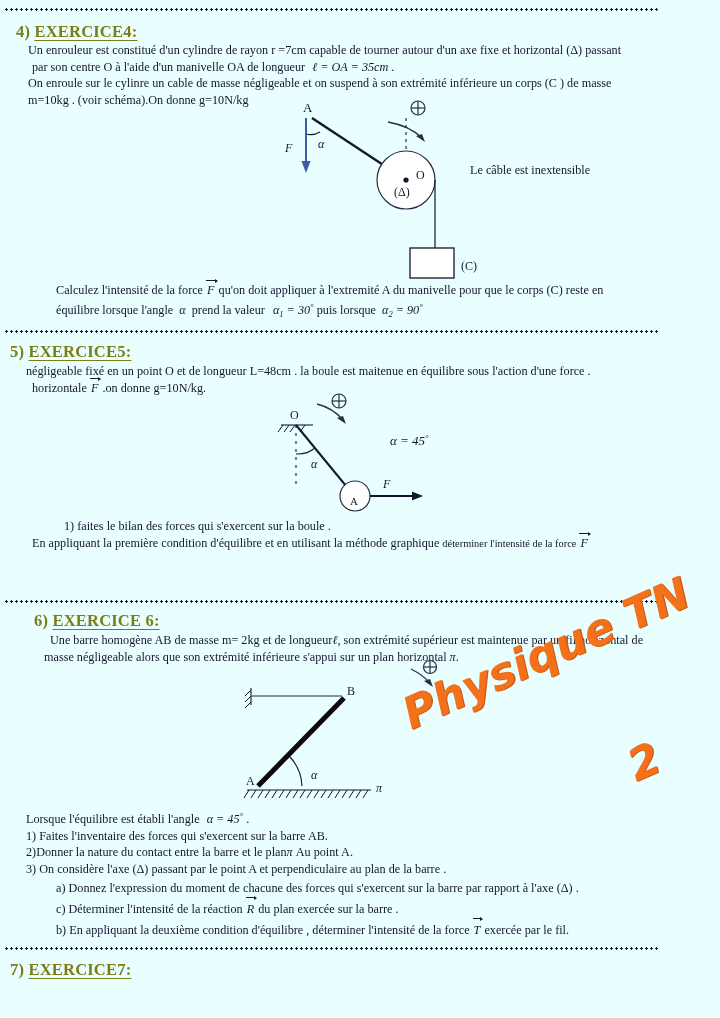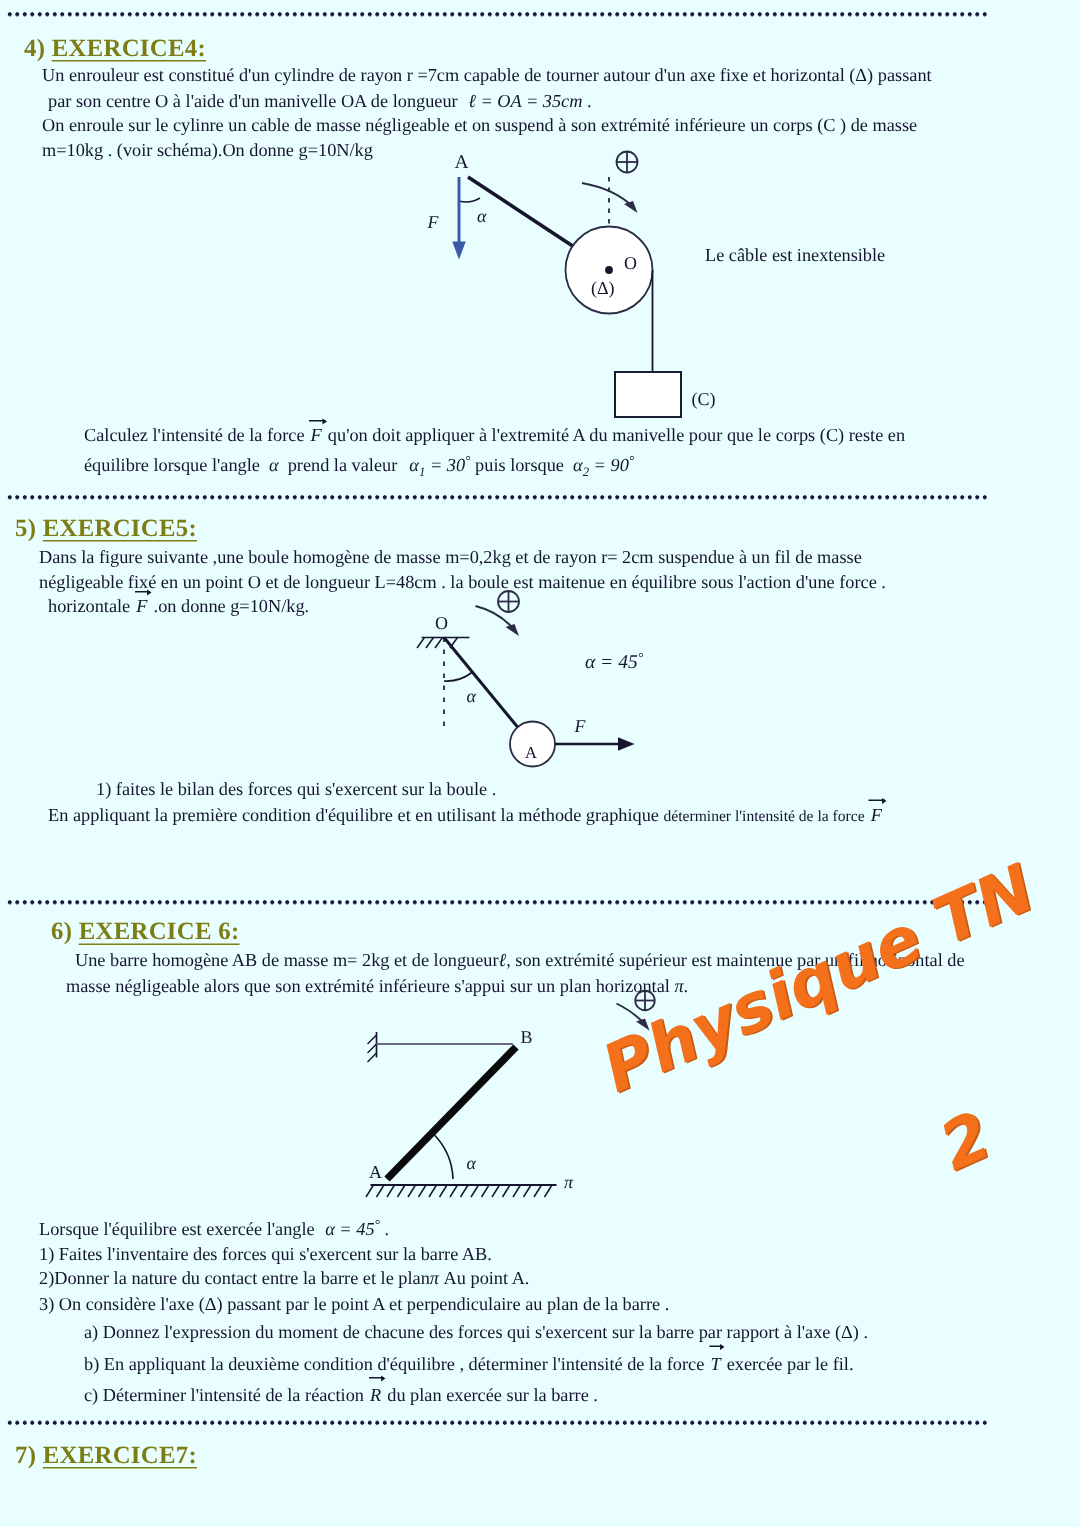--- a/index.html
+++ b/index.html
@@ -194,21 +194,20 @@
   </div>
 
   <div class="sep" style="top:330px;"></div>
 
   <div class="exo-head" style="left:10px; top:342px;">
     <span class="num">5)</span>
     <span class="ttl">EXERCICE5:</span>
   </div>
 
   <div class="para" style="left:26px; top:363px; width:690px;">
-    <span class="ln">Dans la figure suivante ,une boule homogène de masse m=0,2kg  et de rayon r= 2cm  suspendue à un fil de masse</span>
     <span class="ln">négligeable  fixé en un point O et de longueur  L=48cm . la boule est maitenue en équilibre sous l'action d'une force  .</span>
     <span class="ln">
       <span style="padding-left:6px;">horizontale</span>
       <span class="vec">F</span>
       <span>.on donne g=10N/kg.</span>
     </span>
   </div>
 
   <div class="fig" style="left:275px; top:392px;">
     <svg width="240" height="125" viewBox="0 0 240 125">
@@ -321,44 +320,44 @@
       <text x="86" y="122" font-family="Liberation Serif, serif" font-size="12" font-style="italic" fill="#15152e">α</text>
       <text x="151" y="135" font-family="Liberation Serif, serif" font-size="12" font-style="italic" fill="#15152e">π</text>
     </svg>
   </div>
 
   <div class="watermark" id="wm-line1">Physique TN</div>
   <div class="watermark" id="wm-line2">2</div>
 
   <div class="para" style="left:26px; top:808px; width:690px;">
     <span class="ln">
-      <span>Lorsque l'équilibre est exercée l'angle</span>
+      <span>Lorsque l'équilibre est établi l'angle</span>
       <span class="ital" style="padding-left:4px;">α = 45</span><span class="deg">°</span>
       <span>.</span>
     </span>
     <span class="ln">1) Faites l'inventaire des forces qui s'exercent sur la barre AB.</span>
     <span class="ln">
       <span>2)Donner la nature du contact entre la barre et le plan</span><span class="ital">π</span>
       <span>Au point A.</span>
     </span>
     <span class="ln">3) On considère l'axe (Δ) passant par le point A et perpendiculaire au plan de la barre .</span>
   </div>
 
   <div class="para" style="left:56px; top:878px; width:660px; line-height:21px;">
     <span class="ln">a) Donnez l'expression du moment de chacune des forces qui s'exercent sur la barre par rapport à l'axe  (Δ) .</span>
+    <span class="ln">
+      <span>c) Déterminer l'intensité de la réaction</span>
+      <span class="vec">R</span>
+      <span>du plan  exercée sur la barre .</span>
+    </span>
     <span class="ln">
       <span>b) En appliquant la deuxième condition d'équilibre , déterminer l'intensité de la force</span>
       <span class="vec">T</span>
       <span>exercée par le fil.</span>
     </span>
-    <span class="ln">
-      <span>c) Déterminer l'intensité de la réaction</span>
-      <span class="vec">R</span>
-      <span>du plan  exercée sur la barre .</span>
-    </span>
   </div>
 
   <div class="sep" style="top:947px;"></div>
 
   <div class="exo-head" style="left:10px; top:960px;">
     <span class="num">7)</span>
     <span class="ttl">EXERCICE7:</span>
   </div>
 
 </div>

